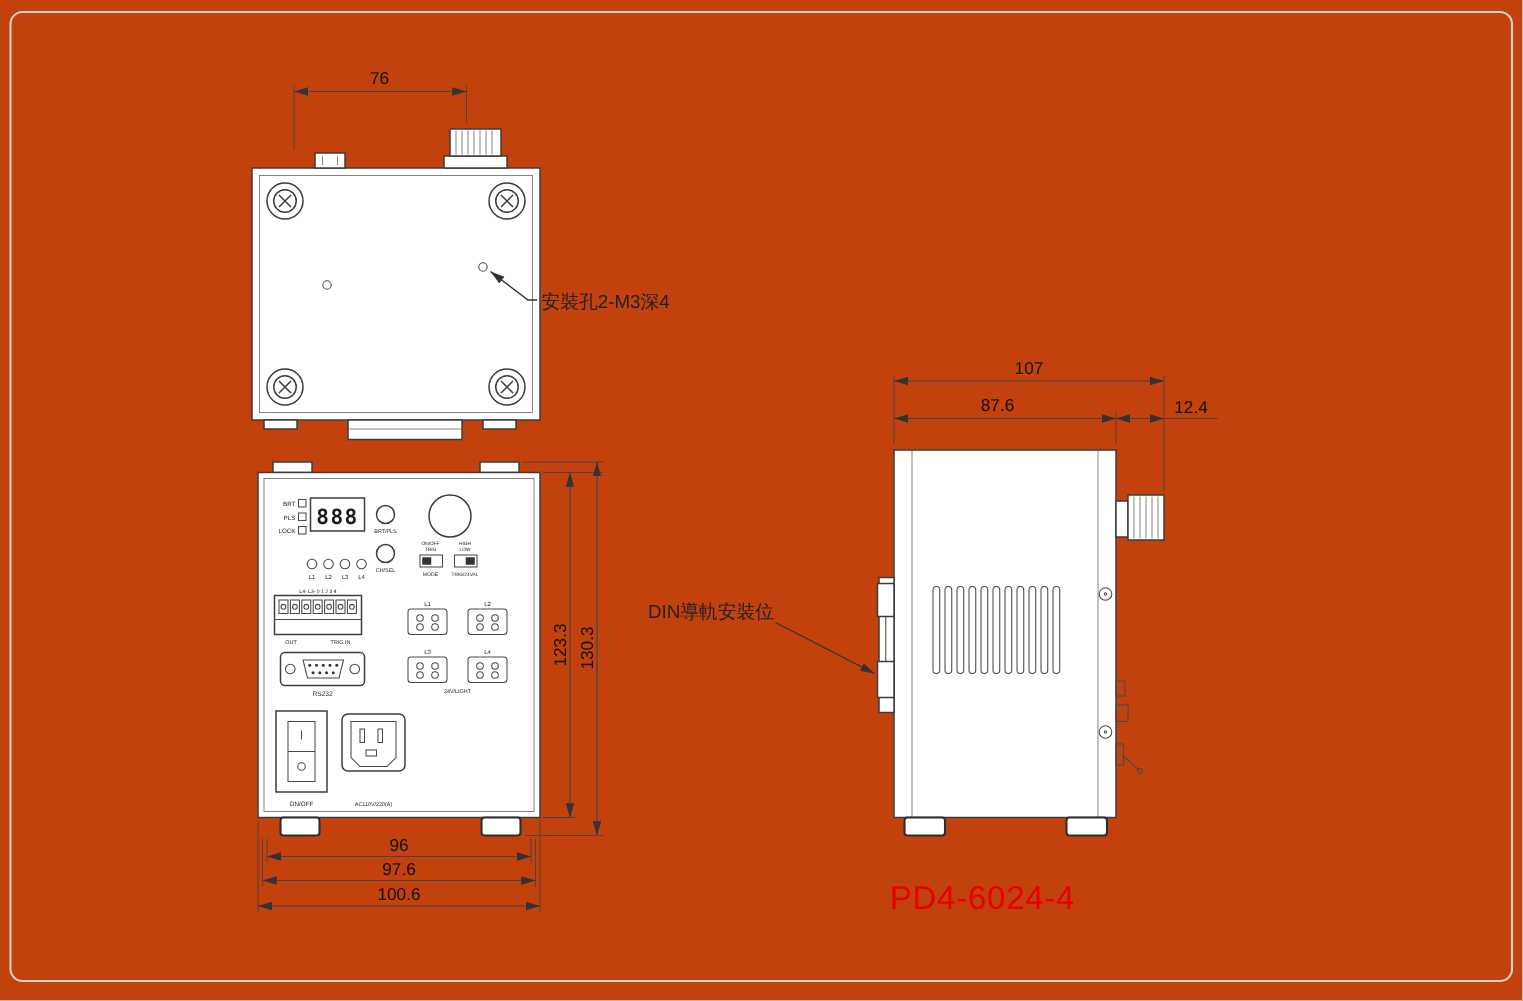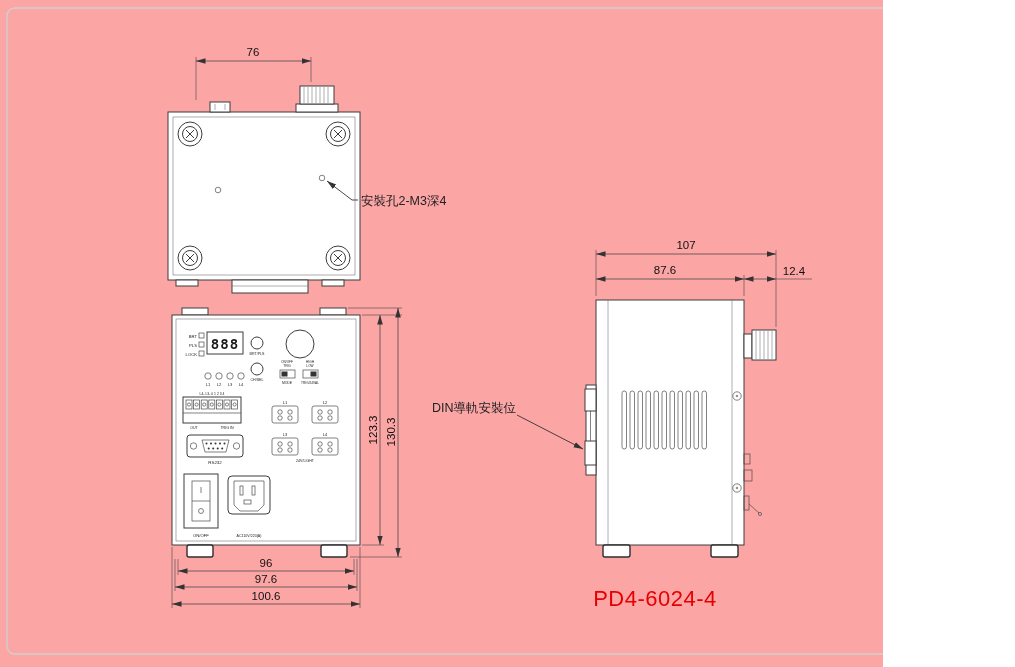--- a/index.html
+++ b/index.html
@@ -1,16 +1,16 @@
 <!DOCTYPE html>
 <html><head>
 <meta charset="utf-8">
 <style>
   html,body{margin:0;padding:0;background:#ffffff;}
-  .page{position:relative;width:883px;height:667px;background:#fca5a5;overflow:hidden;
+  .page{position:relative;width:1015px;height:667px;background:#c2410c;overflow:hidden;
         font-family:"Liberation Sans",sans-serif;}
   svg{display:block}
   .ol  {fill:#ffffff;stroke:#3c3c3c;stroke-width:1;}
   .ol2 {fill:none;stroke:#3c3c3c;stroke-width:1;}
   .olb {fill:#ffffff;stroke:#2e2e2e;stroke-width:1.4;}
   .thin{fill:none;stroke:#6a6a6a;stroke-width:0.55;}
   .det {fill:none;stroke:#4a4a4a;stroke-width:0.7;}
   .diml{fill:none;stroke:#444444;stroke-width:0.75;}
   .ext {fill:none;stroke:#444444;stroke-width:0.6;}
   .lead{fill:none;stroke:#333333;stroke-width:0.9;}

